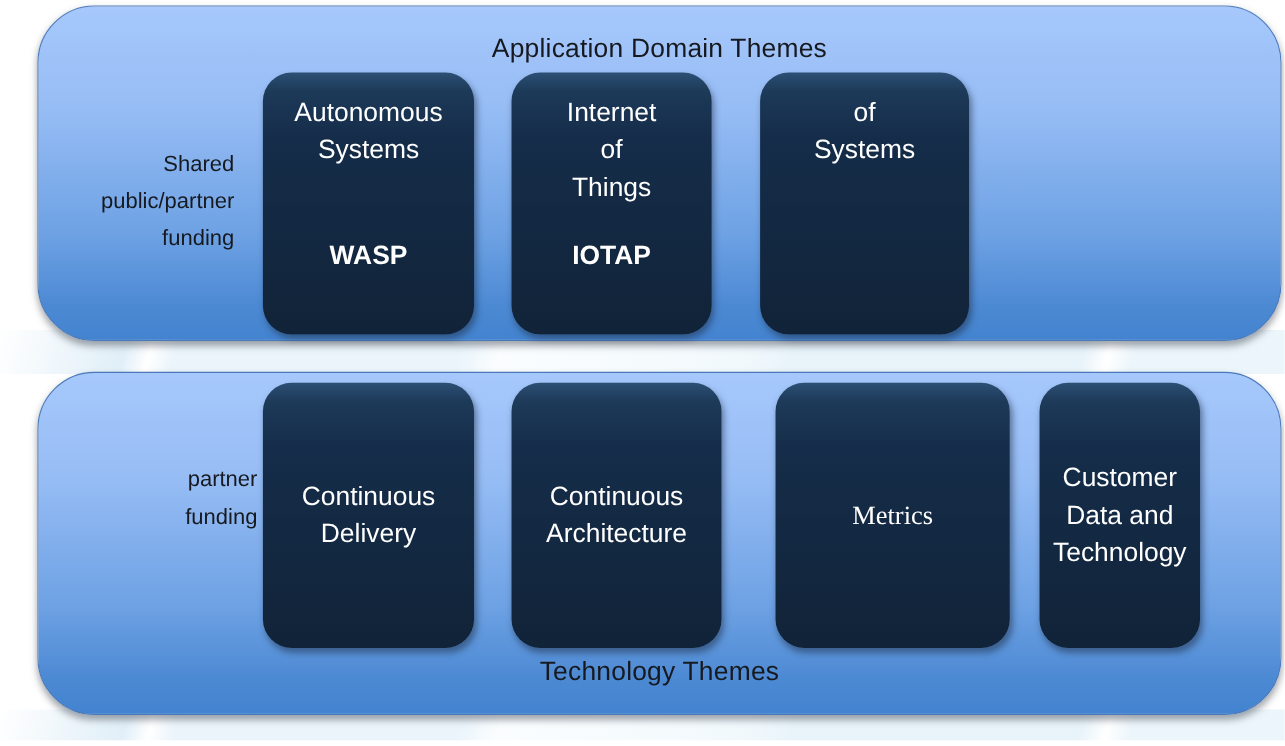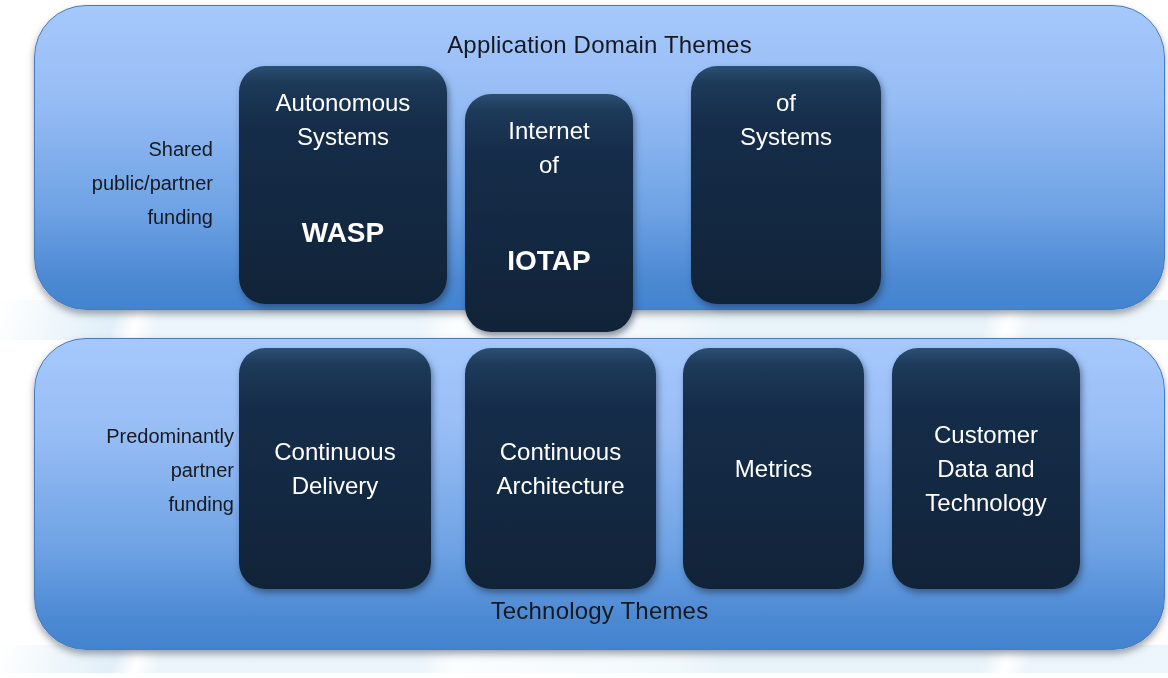--- a/index.html
+++ b/index.html
@@ -108,31 +108,31 @@
     justify-content: center;
   }
 
   .box-acronym {
     position: absolute;
     top: 150px;
     left: 0;
     width: 100%;
     text-align: center;
     font-weight: bold;
-    font-size: 28px;
-  }
-
-  
-  .pos-t1 { left: 204px; width: 208px; }
-  .pos-t2 { left: 430px; width: 168px; margin-top: 28px; }
+    font-size: 24px;
+  }
+
+  
+  .pos-t1 { left: 204px; width: 192px; }
+  .pos-t2 { left: 430px; width: 182px; }
   .pos-t3 { left: 656px; width: 190px; }
   .pos-b1 { left: 204px; width: 192px; }
   .pos-b2 { left: 430px; width: 191px; }
-  .pos-b3 { left: 648px; width: 181px; }
-  .pos-b4 { left: 857px; width: 188px; }
+  .pos-b3 { left: 670px; width: 213px; font-family: Liberation Serif, serif; }
+  .pos-b4 { left: 910px; width: 146px; }
 </style>
 </head>
 <body>
 
 <div class="stage">
 
   <div class="bg-pattern band-mid"></div>
   <div class="bg-pattern band-bottom"></div>
 
   <section class="panel panel-top">
@@ -149,35 +149,35 @@
           <div>Autonomous</div>
           <div>Systems</div>
         </div>
       <div class="box-acronym">WASP</div>
     </div>
 
     <div class="theme-box pos-t2">
       <div class="box-title">
           <div>Internet</div>
           <div>of</div>
+          <div>Things</div>
         </div>
       <div class="box-acronym">IOTAP</div>
     </div>
 
     <div class="theme-box pos-t3">
       <div class="box-title">
           <div>of</div>
           <div>Systems</div>
         </div>
     </div>
   </section>
 
   <section class="panel panel-bottom">
     <div class="funding-label label-bottom">
-        <div>Predominantly</div>
         <div>partner</div>
         <div>funding</div>
       </div>
 
     <div class="theme-box pos-b1">
       <div class="box-title">
           <div>Continuous</div>
           <div>Delivery</div>
         </div>
     </div>

